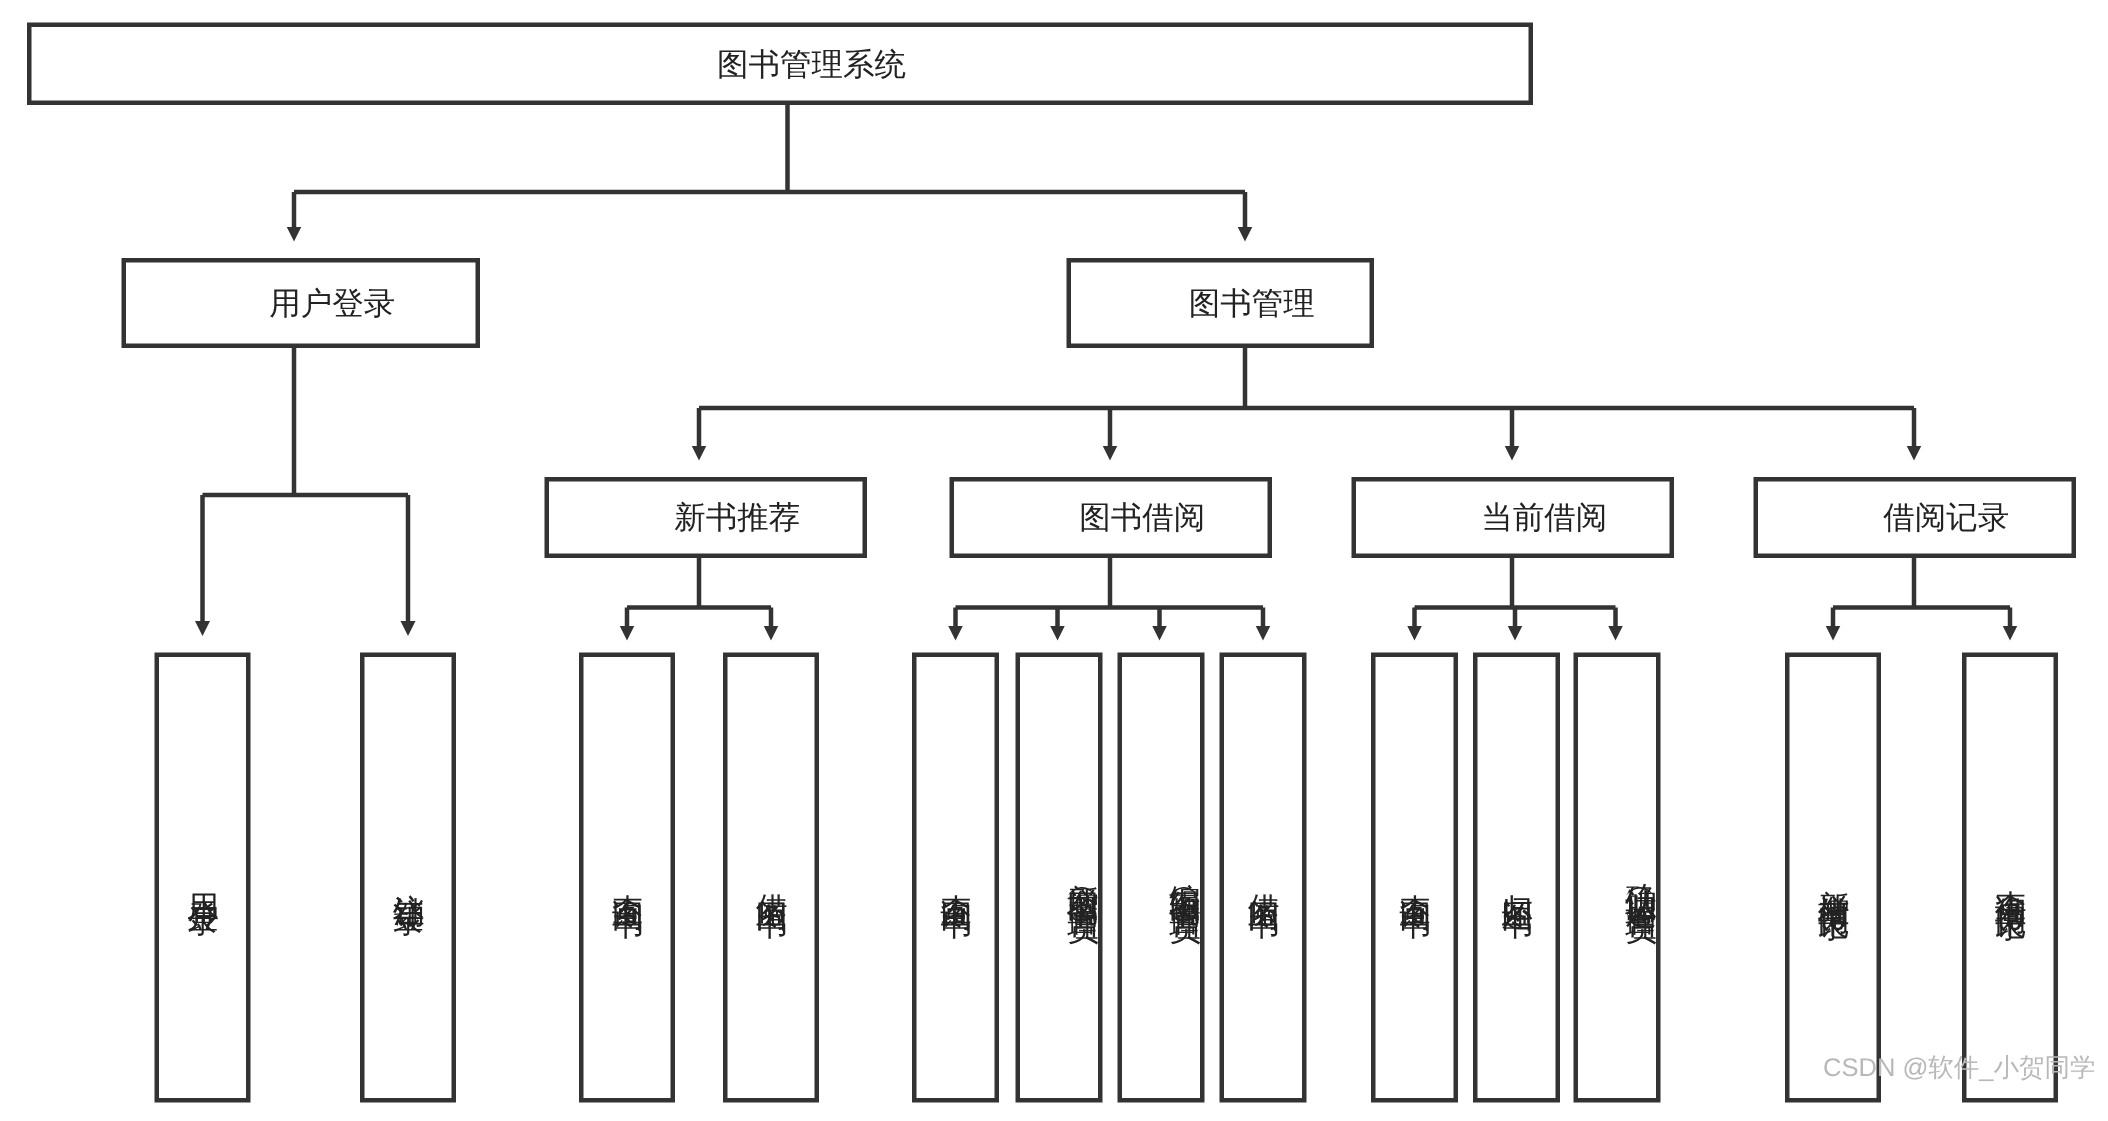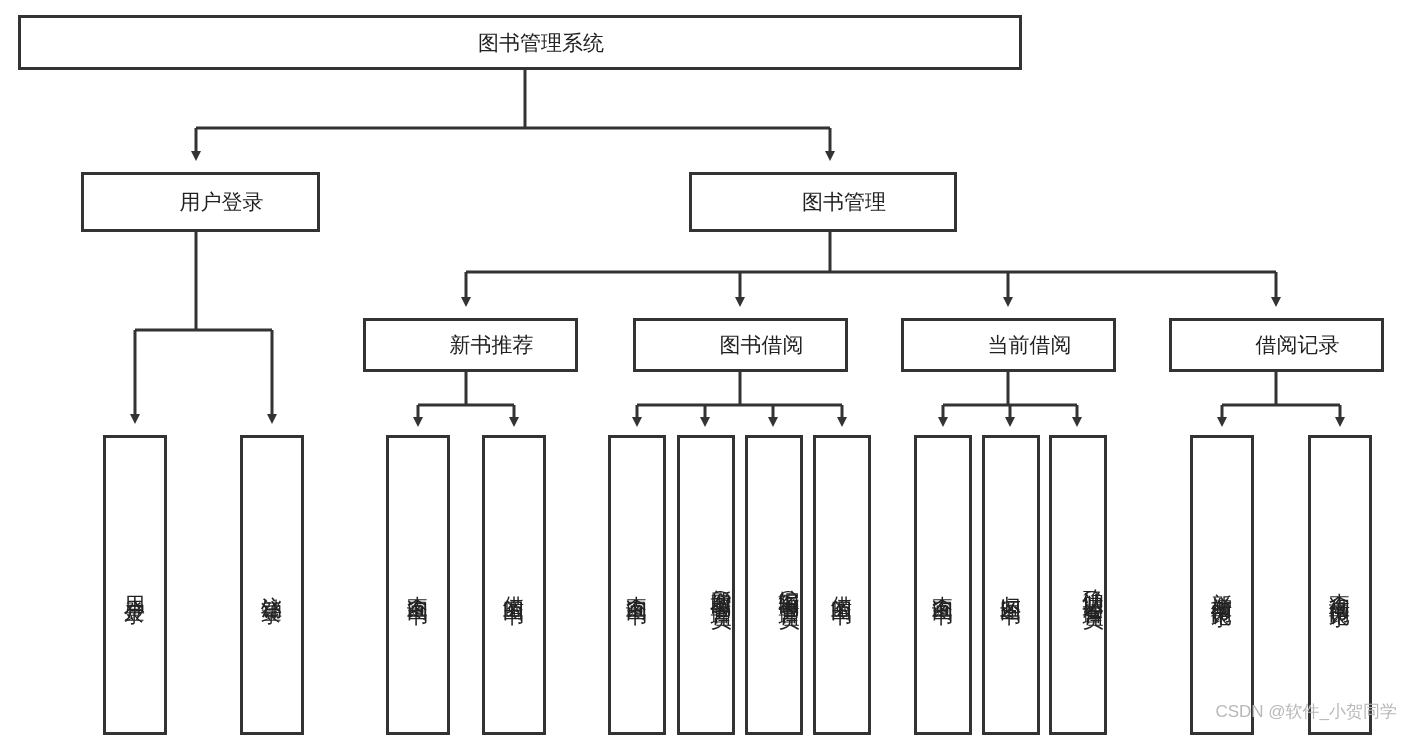--- a/index.html
+++ b/index.html
@@ -149,21 +149,21 @@
   </svg>
 
   <div class="hbox" style="left:18px; top:15px; width:1004px; height:55px;">
     <span>图书管理系统</span>
   </div>
 
   <div class="hbox" style="left:81px; top:172px; width:239px; height:60px;">
     <span>用户登录</span>
   </div>
 
-  <div class="hbox" style="left:689px; top:172px; width:268px; height:60px;">
+  <div class="hbox" style="left:711px; top:172px; width:205px; height:60px;">
     <span>图书管理</span>
   </div>
 
   <div class="hbox" style="left:633px; top:318px; width:215px; height:54px;">
     <span>图书借阅</span>
   </div>
 
   <div class="hbox" style="left:363px; top:318px; width:215px; height:54px;">
     <span>新书推荐</span>
   </div>

